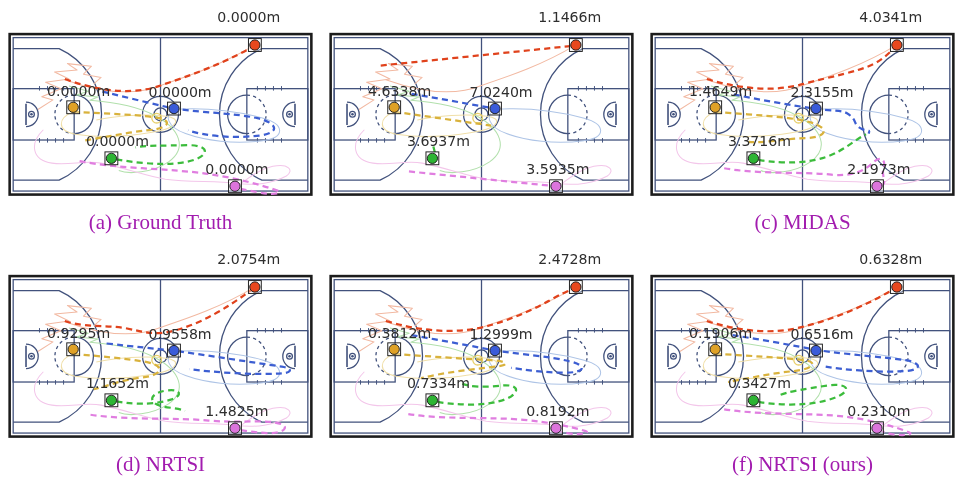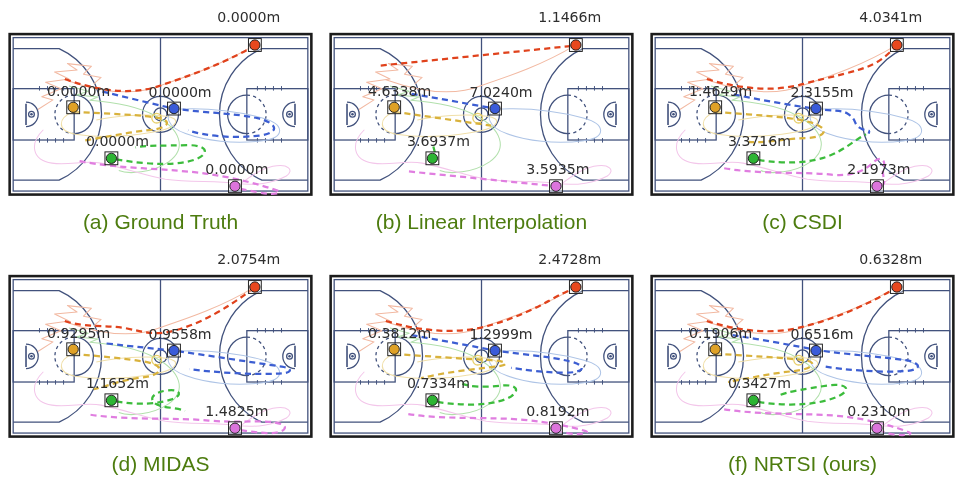--- a/index.html
+++ b/index.html
@@ -11,22 +11,22 @@
     font-family:"DejaVu Sans",sans-serif;
   }
   .panel{margin:0;width:321px;}
   .court-svg{display:block;width:321px;height:199px;}
   .court-svg text{
     font-family:"DejaVu Sans",sans-serif;
     font-size:44px;fill:#2e2e2e;
   }
   .caption{
     text-align:center;
-    font-family:Liberation Sans, sans-serif;
-    font-size:21px;color:#4d7c0f;
+    font-family:Liberation Serif, serif;
+    font-size:21px;color:#a21caf;
     padding-top:8px;height:26px;line-height:26px;
   }
 </style>
 </head>
 <body>
 
 <div class="figure">
   <figure class="panel">
     <svg class="court-svg" viewBox="-30 -100 1000 620" xmlns="http://www.w3.org/2000/svg">
         <g>
@@ -187,21 +187,20 @@
         <g>
           <rect x="682" y="454" width="40" height="40" fill="#ffffff" fill-opacity="0.35" stroke="#1d1d1d" stroke-width="3"></rect>
           <circle cx="702" cy="474" r="16" fill="#dc74dc" stroke="#1d1d1d" stroke-width="3"></circle>
         </g>
         <text x="745" y="-38" text-anchor="middle">1.1466m</text>
         <text x="215" y="192" text-anchor="middle">4.6338m</text>
         <text x="531" y="196" text-anchor="middle">7.0240m</text>
         <text x="336" y="348" text-anchor="middle">3.6937m</text>
         <text x="708" y="436" text-anchor="middle">3.5935m</text>
       </svg>
-    <figcaption class="caption">(b) Linear Interpolation</figcaption>
   </figure>
 
   <figure class="panel">
     <svg class="court-svg" viewBox="-30 -100 1000 620" xmlns="http://www.w3.org/2000/svg">
         <g>
           <rect x="0" y="0" width="940" height="500" fill="none" stroke="#1c1c1c" stroke-width="8"></rect>
           <rect x="11" y="11" width="918" height="478" fill="none" stroke="#41517c" stroke-width="4"></rect>
           <line x1="470" y1="11" x2="470" y2="489" stroke="#41517c" stroke-width="4"></line>
           <circle cx="470" cy="250" r="56" fill="none" stroke="#41517c" stroke-width="4"></circle>
           <circle cx="470" cy="250" r="20" fill="none" stroke="#41517c" stroke-width="4"></circle>
@@ -272,21 +271,21 @@
         <g>
           <rect x="682" y="454" width="40" height="40" fill="#ffffff" fill-opacity="0.35" stroke="#1d1d1d" stroke-width="3"></rect>
           <circle cx="702" cy="474" r="16" fill="#dc74dc" stroke="#1d1d1d" stroke-width="3"></circle>
         </g>
         <text x="745" y="-38" text-anchor="middle">4.0341m</text>
         <text x="215" y="192" text-anchor="middle">1.4649m</text>
         <text x="531" y="196" text-anchor="middle">2.3155m</text>
         <text x="336" y="348" text-anchor="middle">3.3716m</text>
         <text x="708" y="436" text-anchor="middle">2.1973m</text>
       </svg>
-    <figcaption class="caption">(c) CSDI</figcaption>
+    <figcaption class="caption">(c) MIDAS</figcaption>
   </figure>
 
   <figure class="panel">
     <svg class="court-svg" viewBox="-30 -100 1000 620" xmlns="http://www.w3.org/2000/svg">
         <g>
           <rect x="0" y="0" width="940" height="500" fill="none" stroke="#1c1c1c" stroke-width="8"></rect>
           <rect x="11" y="11" width="918" height="478" fill="none" stroke="#41517c" stroke-width="4"></rect>
           <line x1="470" y1="11" x2="470" y2="489" stroke="#41517c" stroke-width="4"></line>
           <circle cx="470" cy="250" r="56" fill="none" stroke="#41517c" stroke-width="4"></circle>
           <circle cx="470" cy="250" r="20" fill="none" stroke="#41517c" stroke-width="4"></circle>
@@ -357,21 +356,21 @@
         <g>
           <rect x="682" y="454" width="40" height="40" fill="#ffffff" fill-opacity="0.35" stroke="#1d1d1d" stroke-width="3"></rect>
           <circle cx="702" cy="474" r="16" fill="#dc74dc" stroke="#1d1d1d" stroke-width="3"></circle>
         </g>
         <text x="745" y="-38" text-anchor="middle">2.0754m</text>
         <text x="215" y="192" text-anchor="middle">0.9295m</text>
         <text x="531" y="196" text-anchor="middle">0.9558m</text>
         <text x="336" y="348" text-anchor="middle">1.1652m</text>
         <text x="708" y="436" text-anchor="middle">1.4825m</text>
       </svg>
-    <figcaption class="caption">(d) MIDAS</figcaption>
+    <figcaption class="caption">(d) NRTSI</figcaption>
   </figure>
 
   <figure class="panel">
     <svg class="court-svg" viewBox="-30 -100 1000 620" xmlns="http://www.w3.org/2000/svg">
         <g>
           <rect x="0" y="0" width="940" height="500" fill="none" stroke="#1c1c1c" stroke-width="8"></rect>
           <rect x="11" y="11" width="918" height="478" fill="none" stroke="#41517c" stroke-width="4"></rect>
           <line x1="470" y1="11" x2="470" y2="489" stroke="#41517c" stroke-width="4"></line>
           <circle cx="470" cy="250" r="56" fill="none" stroke="#41517c" stroke-width="4"></circle>
           <circle cx="470" cy="250" r="20" fill="none" stroke="#41517c" stroke-width="4"></circle>

